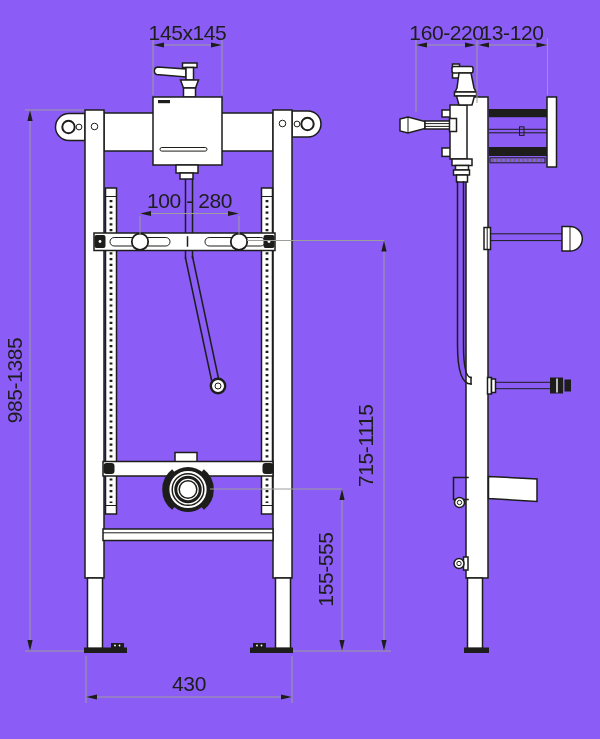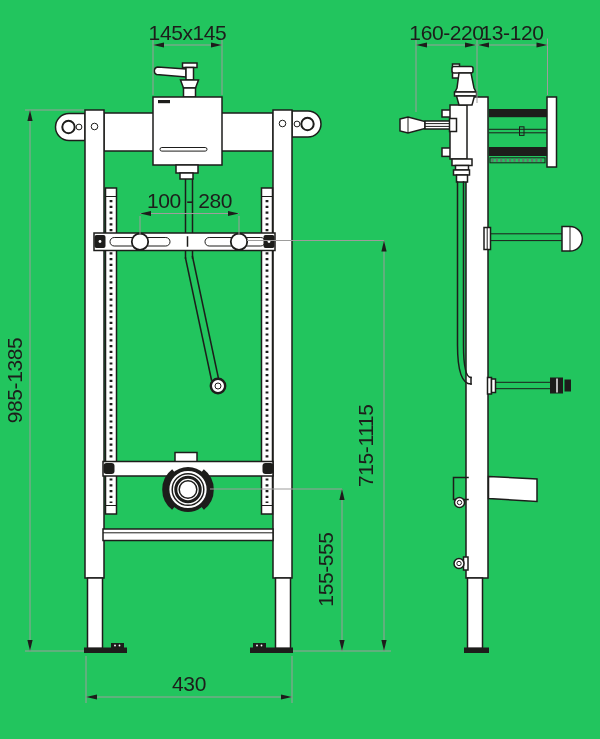--- a/index.html
+++ b/index.html
@@ -1,16 +1,16 @@
 <!DOCTYPE html>
 <html><head>
 <meta charset="utf-8">
 <style>
   html,body{margin:0;padding:0;background:#fff;}
-  .stage{position:relative;width:600px;height:739px;background:#22c55e;font-family:"Liberation Sans",sans-serif;}
+  .stage{position:relative;width:600px;height:739px;background:#8b5cf6;font-family:"Liberation Sans",sans-serif;}
   svg{display:block;}
   .e{fill:none;stroke:#1d1d1b;stroke-width:1.5;stroke-linecap:square;}
   .ew{fill:#ffffff;stroke:#1d1d1b;stroke-width:1.5;}
   .fb{fill:#1d1d1b;stroke:none;}
   .thin{fill:none;stroke:#1d1d1b;stroke-width:1;}
   .dots{fill:none;stroke:#1d1d1b;stroke-width:2.8;stroke-dasharray:2.2 3.6;}
   .dim{fill:none;stroke:#9d9d9c;stroke-width:1;}
   .arrow{fill:#1d1d1b;stroke:none;}
   .dimtxt{font-family:"Liberation Sans",sans-serif;font-size:21px;letter-spacing:-0.4px;fill:#1d1d1b;}
 </style>

